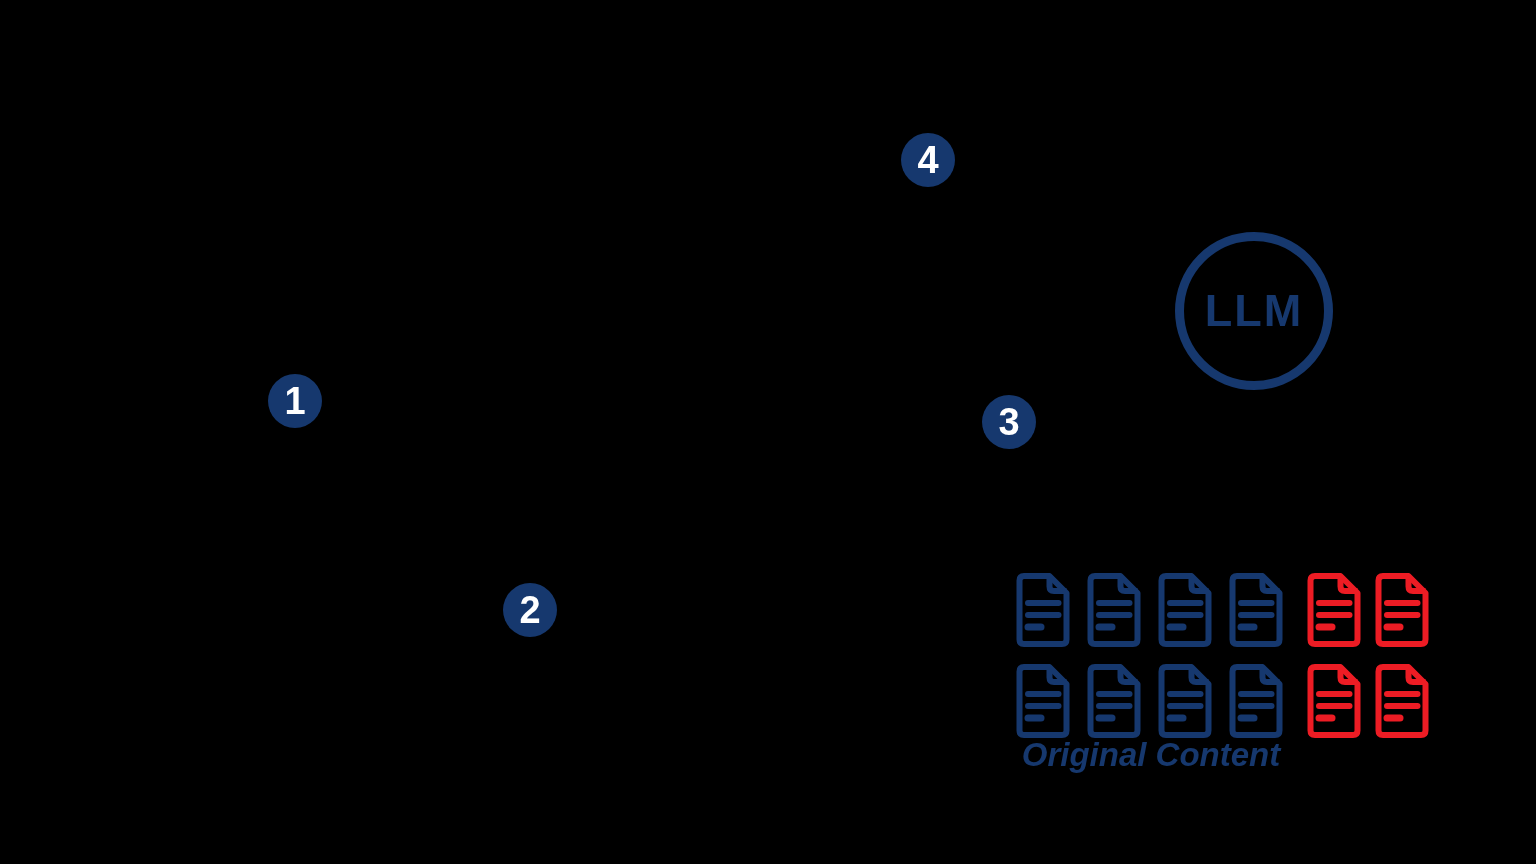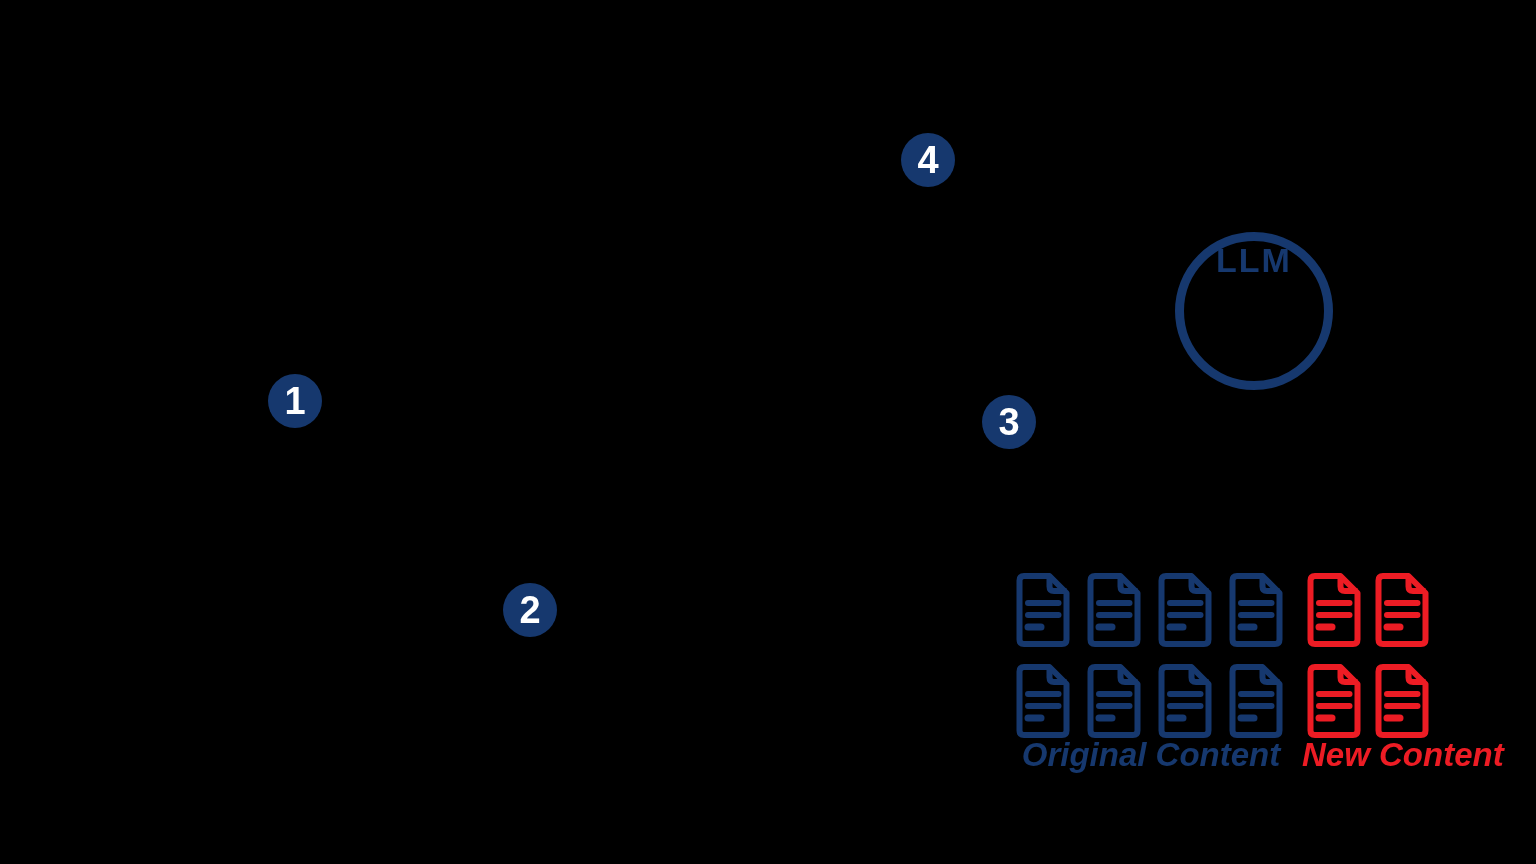--- a/index.html
+++ b/index.html
@@ -36,23 +36,24 @@
   .llm-ring {
     position: absolute;
     left: 1175px;
     top: 232px;
     width: 158px;
     height: 158px;
     box-sizing: border-box;
     border: 9px solid #16386E;
     border-radius: 50%;
     display: flex;
+    align-items: center;
     justify-content: center;
     color: #16386E;
-    font-size: 34px;
+    font-size: 45px;
     font-weight: 700;
     letter-spacing: 2px;
   }
 
   
   .docs {
     position: absolute;
     top: 573px;
     display: flex;
     flex-wrap: wrap;
@@ -182,15 +183,14 @@
     <path d="M34.5 3 H9 Q4.5 3 4.5 7.5 V66.5 Q4.5 71 9 71 H47 Q51.5 71 51.5 66.5 V20 Z" stroke="currentColor" stroke-width="6" stroke-linejoin="round"></path>
     <path d="M34.5 3 V13.5 Q34.5 18 39 18 H51.5" stroke="currentColor" stroke-width="6" stroke-linejoin="round"></path>
     <path d="M13 30 H43.5" stroke="currentColor" stroke-width="6" stroke-linecap="round"></path>
     <path d="M13 42 H43.5" stroke="currentColor" stroke-width="6" stroke-linecap="round"></path>
     <path d="M13 54 H26" stroke="currentColor" stroke-width="7" stroke-linecap="round"></path>
   </svg>
     </div>
 
   <div class="group-label label-original">Original Content</div>
 
-  <div class="group-label label-new">New Content</div>
 
 </div>
 
 </body></html>

